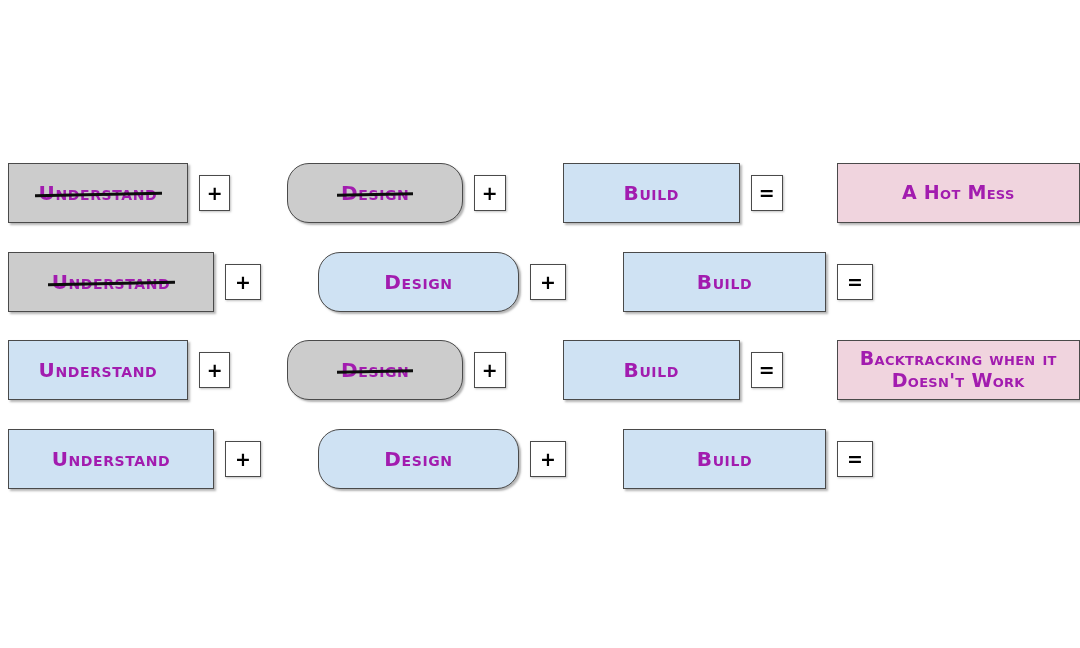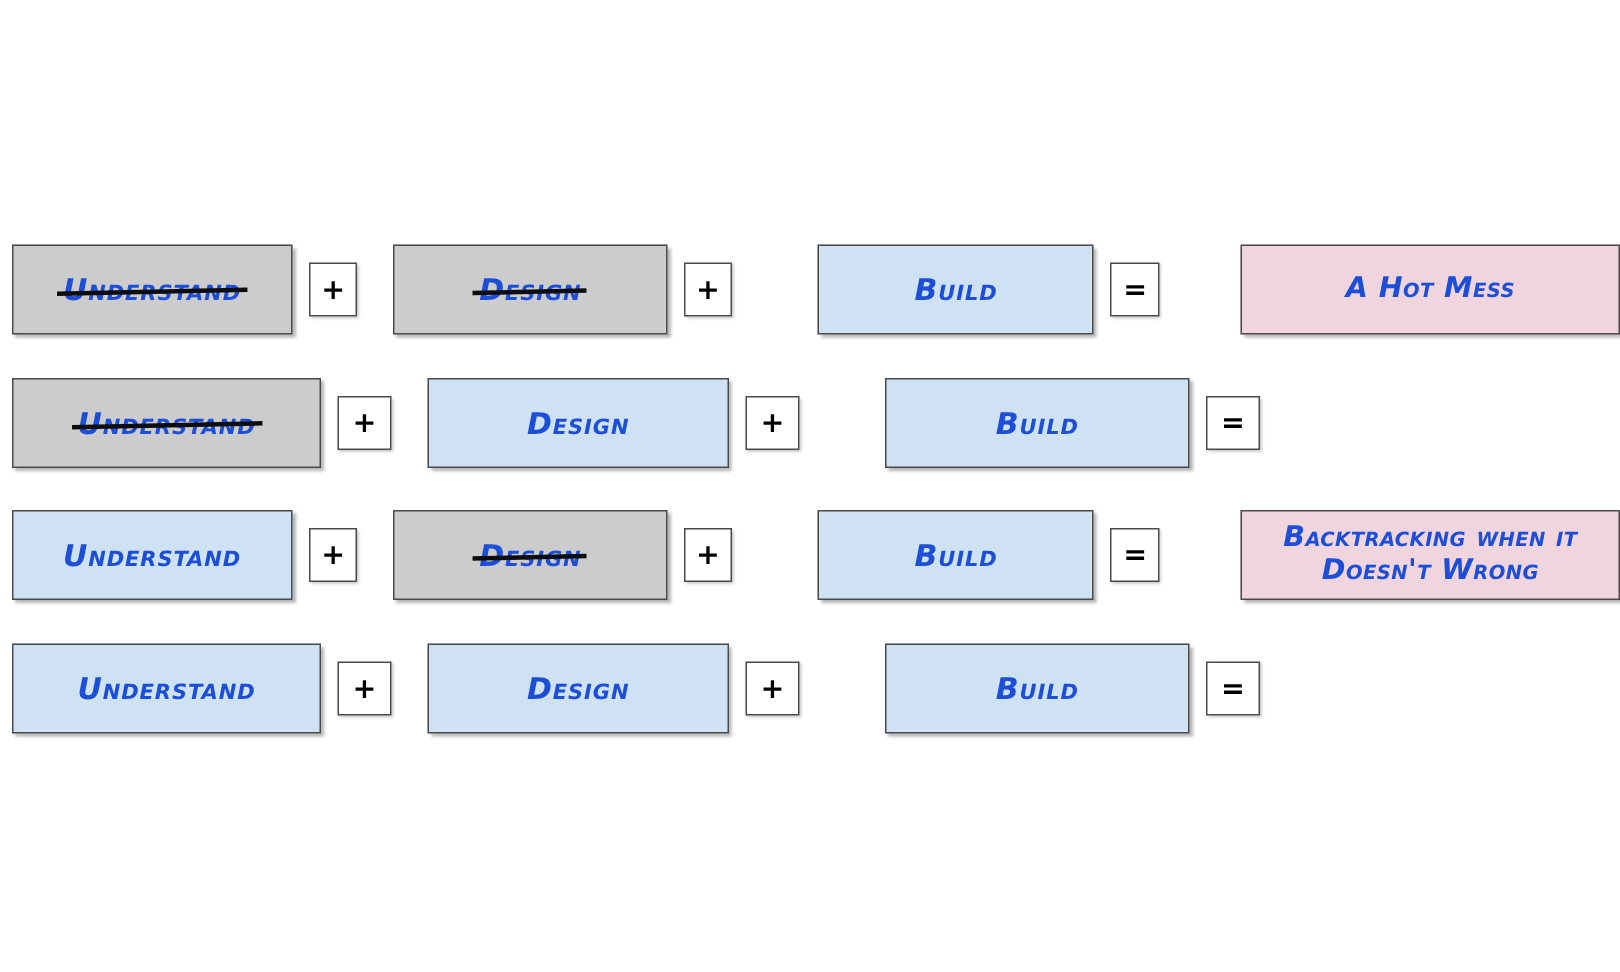--- a/index.html
+++ b/index.html
@@ -45,21 +45,21 @@
     border: 1px solid #4a4a4a;
     box-shadow: 2px 2px 2px rgba(120,120,120,0.55);
     display: flex;
     align-items: center;
     justify-content: center;
     text-align: center;
     position: relative;
   }
 
   .term-understand { margin-left: 8px;  width: 206px; }
-  .term-design     { margin-left: 24px; width: 201px; }
+  .term-design     { margin-left: 57px; width: 201px; border-radius: 22px; }
   .term-build      { margin-left: 57px; width: 203px; }
 
   .result {
     box-sizing: border-box;
     margin-left: 54px;
     width: 279px;
     height: 60px;
     border: 1px solid #4a4a4a;
     box-shadow: 2px 2px 2px rgba(120,120,120,0.55);
     display: flex;
@@ -90,25 +90,24 @@
     font-weight: 700;
     font-size: 19px;
     color: #000000;
     line-height: 1;
   }
 
   
   .label {
     font-family: "DejaVu Sans", sans-serif;
     font-weight: 700;
-    font-style: italic;
     font-variant: small-caps;
     font-size: 20px;
     letter-spacing: 0.6px;
-    color: #1d4ed8;
+    color: #a21caf;
     line-height: 1.15;
     position: relative;
     display: inline-block;
     padding: 0 4px;
     white-space: pre-line;
   }
 
   .label.small {
     font-size: 19px;
     letter-spacing: 0.3px;
@@ -187,21 +186,21 @@
         <span>+</span>
       </div>
       <div class="term term-build fill-blue">
         <span class="label">Build</span>
       </div>
       <div class="op">
         <span>=</span>
       </div>
       <div class="result fill-pink">
         <span class="label small">Backtracking when it
-Doesn't Wrong</span>
+Doesn't Work</span>
       </div>
     </div>
     <div class="row row-3">
       <div class="term term-understand fill-blue">
         <span class="label">Understand</span>
       </div>
       <div class="op">
         <span>+</span>
       </div>
       <div class="term term-design fill-blue">

